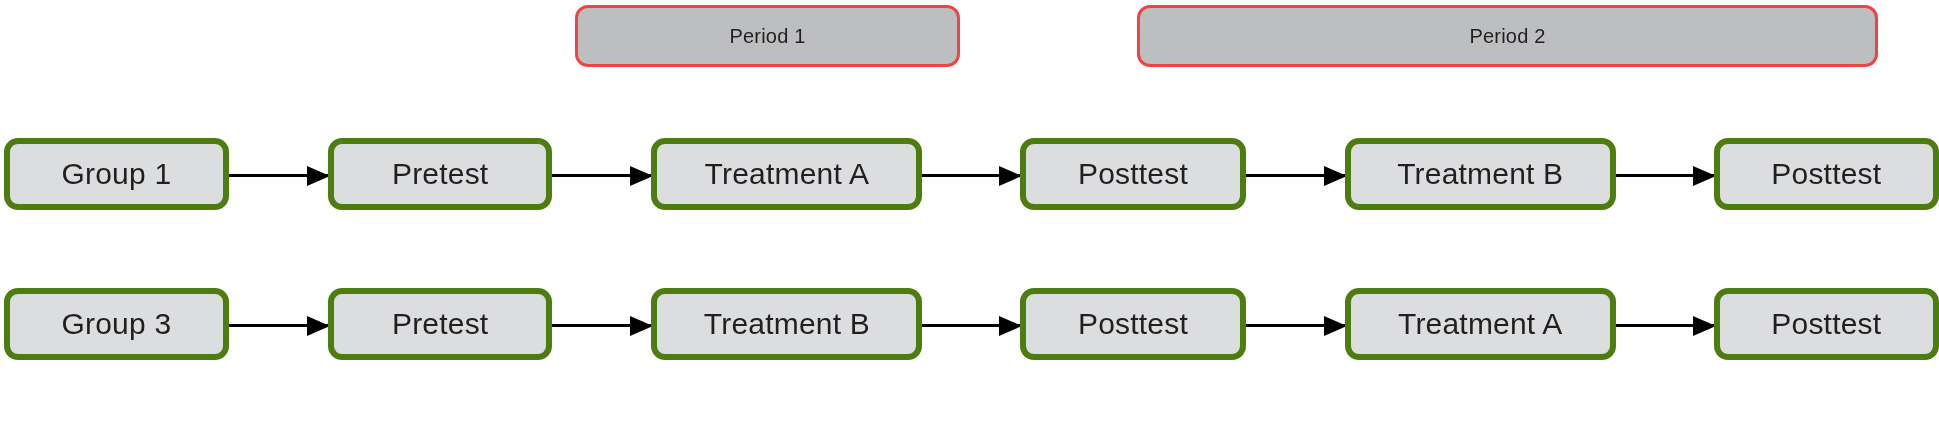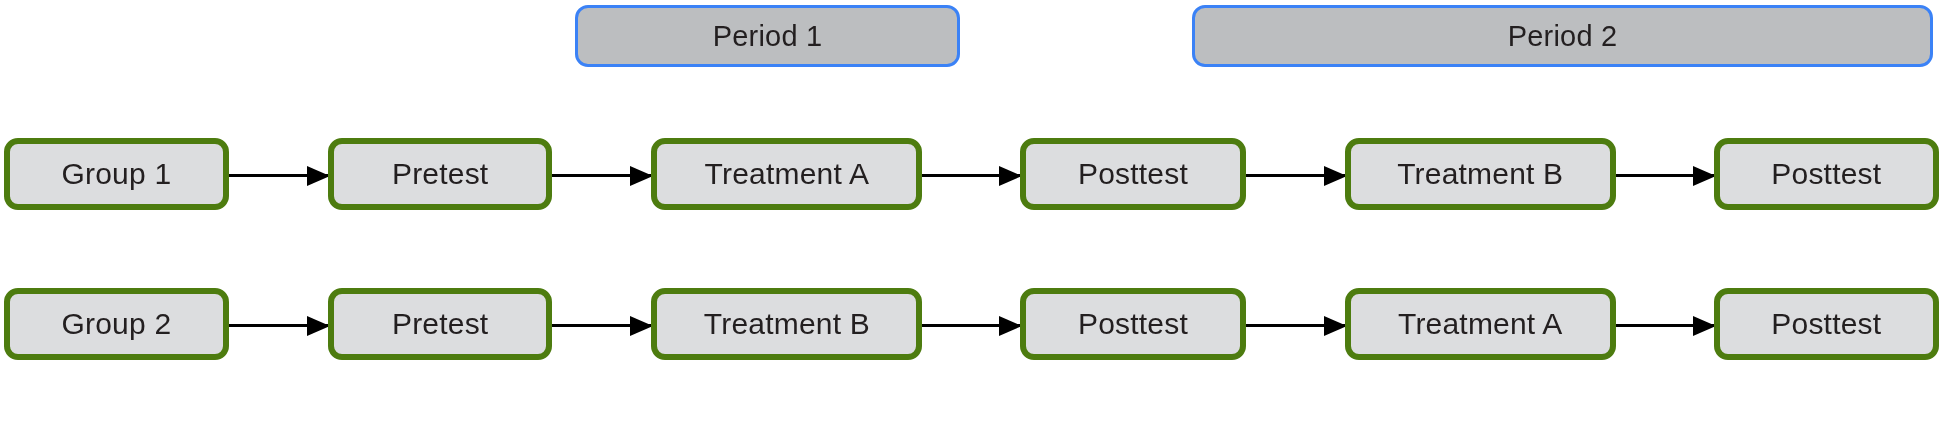--- a/index.html
+++ b/index.html
@@ -14,27 +14,27 @@
     position: relative;
     width: 1939px;
     height: 442px;
     background: #ffffff;
     overflow: hidden;
   }
   .period-banner {
     position: absolute;
     box-sizing: border-box;
     background: #bcbec0;
-    border: 3px solid #3b82f6;
+    border: 3px solid #ef4444;
     border-radius: 13px;
     display: flex;
     align-items: center;
     justify-content: center;
     color: #231f20;
-    font-size: 29px;
+    font-size: 20px;
     letter-spacing: 0.2px;
   }
   .node-box {
     position: absolute;
     box-sizing: border-box;
     background: #dcdddf;
     border: 6px solid #4d7c0f;
     border-radius: 14px;
     display: flex;
     align-items: center;
@@ -62,21 +62,21 @@
     border-left: 23px solid #000000;
   }
 </style>
 </head>
 <body>
 
 <div id="diagram">
     <div class="period-banner" style="left: 575px; top: 5px; width: 385px; height: 62px;">
       <span>Period 1</span>
     </div>
-    <div class="period-banner" style="left: 1192px; top: 5px; width: 741px; height: 62px;">
+    <div class="period-banner" style="left: 1137px; top: 5px; width: 741px; height: 62px;">
       <span>Period 2</span>
     </div>
     <div class="connector" style="left: 229.064px; top: 174px; width: 99.0549px;"></div>
     <div class="connector" style="left: 552.231px; top: 174px; width: 99.0549px;"></div>
     <div class="connector" style="left: 922.449px; top: 174px; width: 97.8167px;"></div>
     <div class="connector" style="left: 1245.62px; top: 174px; width: 99.0549px;"></div>
     <div class="connector" style="left: 1615.83px; top: 174px; width: 97.8167px;"></div>
     <div class="node-box" style="left: 3.71456px; top: 138px; width: 225.35px; height: 72px;">
       <span>Group 1</span>
     </div>
@@ -94,21 +94,21 @@
     </div>
     <div class="node-box" style="left: 1713.65px; top: 138px; width: 225.35px; height: 72px;">
       <span>Posttest</span>
     </div>
     <div class="connector" style="left: 229.064px; top: 324px; width: 99.0549px;"></div>
     <div class="connector" style="left: 552.231px; top: 324px; width: 99.0549px;"></div>
     <div class="connector" style="left: 922.449px; top: 324px; width: 97.8167px;"></div>
     <div class="connector" style="left: 1245.62px; top: 324px; width: 99.0549px;"></div>
     <div class="connector" style="left: 1615.83px; top: 324px; width: 97.8167px;"></div>
     <div class="node-box" style="left: 3.71456px; top: 288px; width: 225.35px; height: 72px;">
-      <span>Group 2</span>
+      <span>Group 3</span>
     </div>
     <div class="node-box" style="left: 328.119px; top: 288px; width: 224.112px; height: 72px;">
       <span>Pretest</span>
     </div>
     <div class="node-box" style="left: 651.286px; top: 288px; width: 271.163px; height: 72px;">
       <span>Treatment B</span>
     </div>
     <div class="node-box" style="left: 1020.27px; top: 288px; width: 225.35px; height: 72px;">
       <span>Posttest</span>
     </div>

